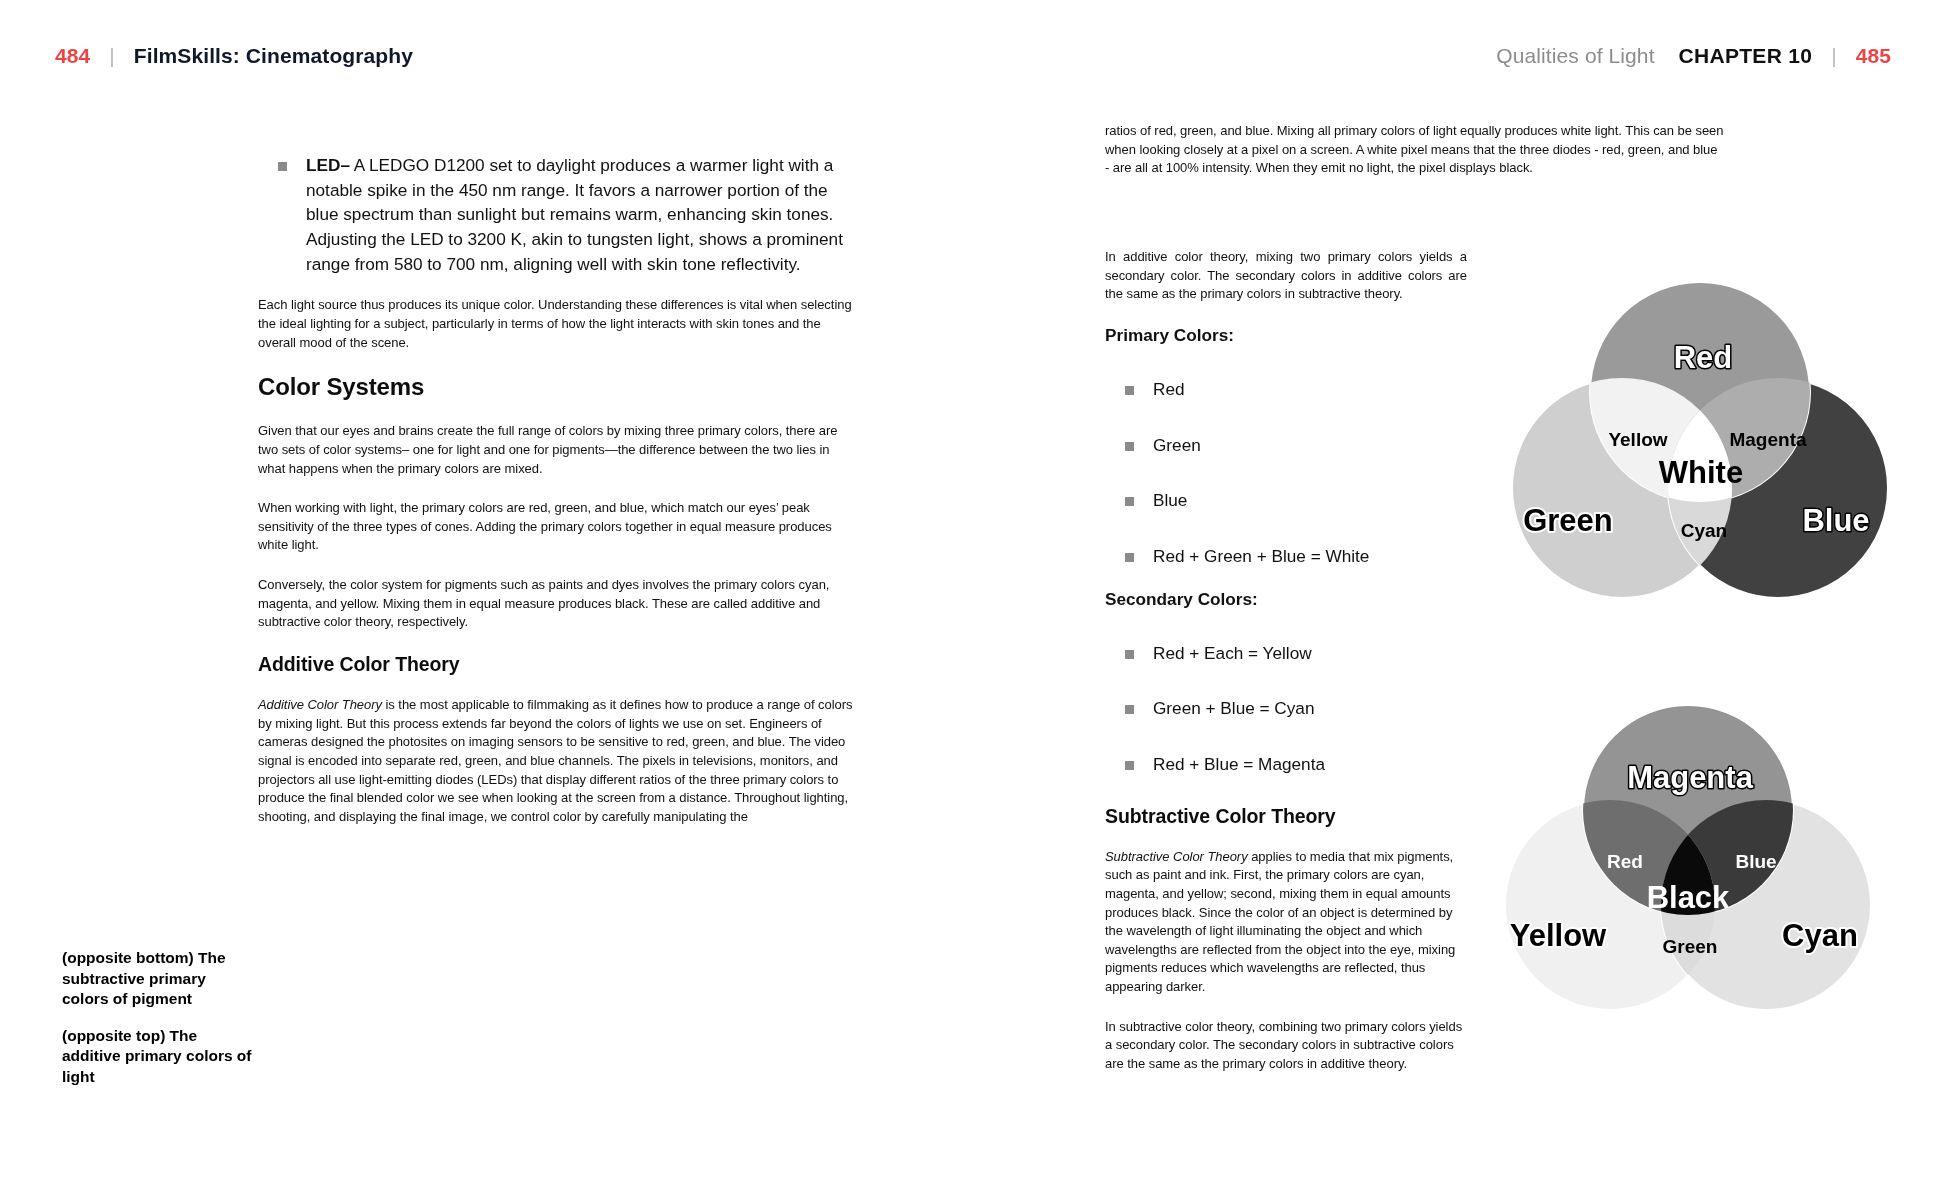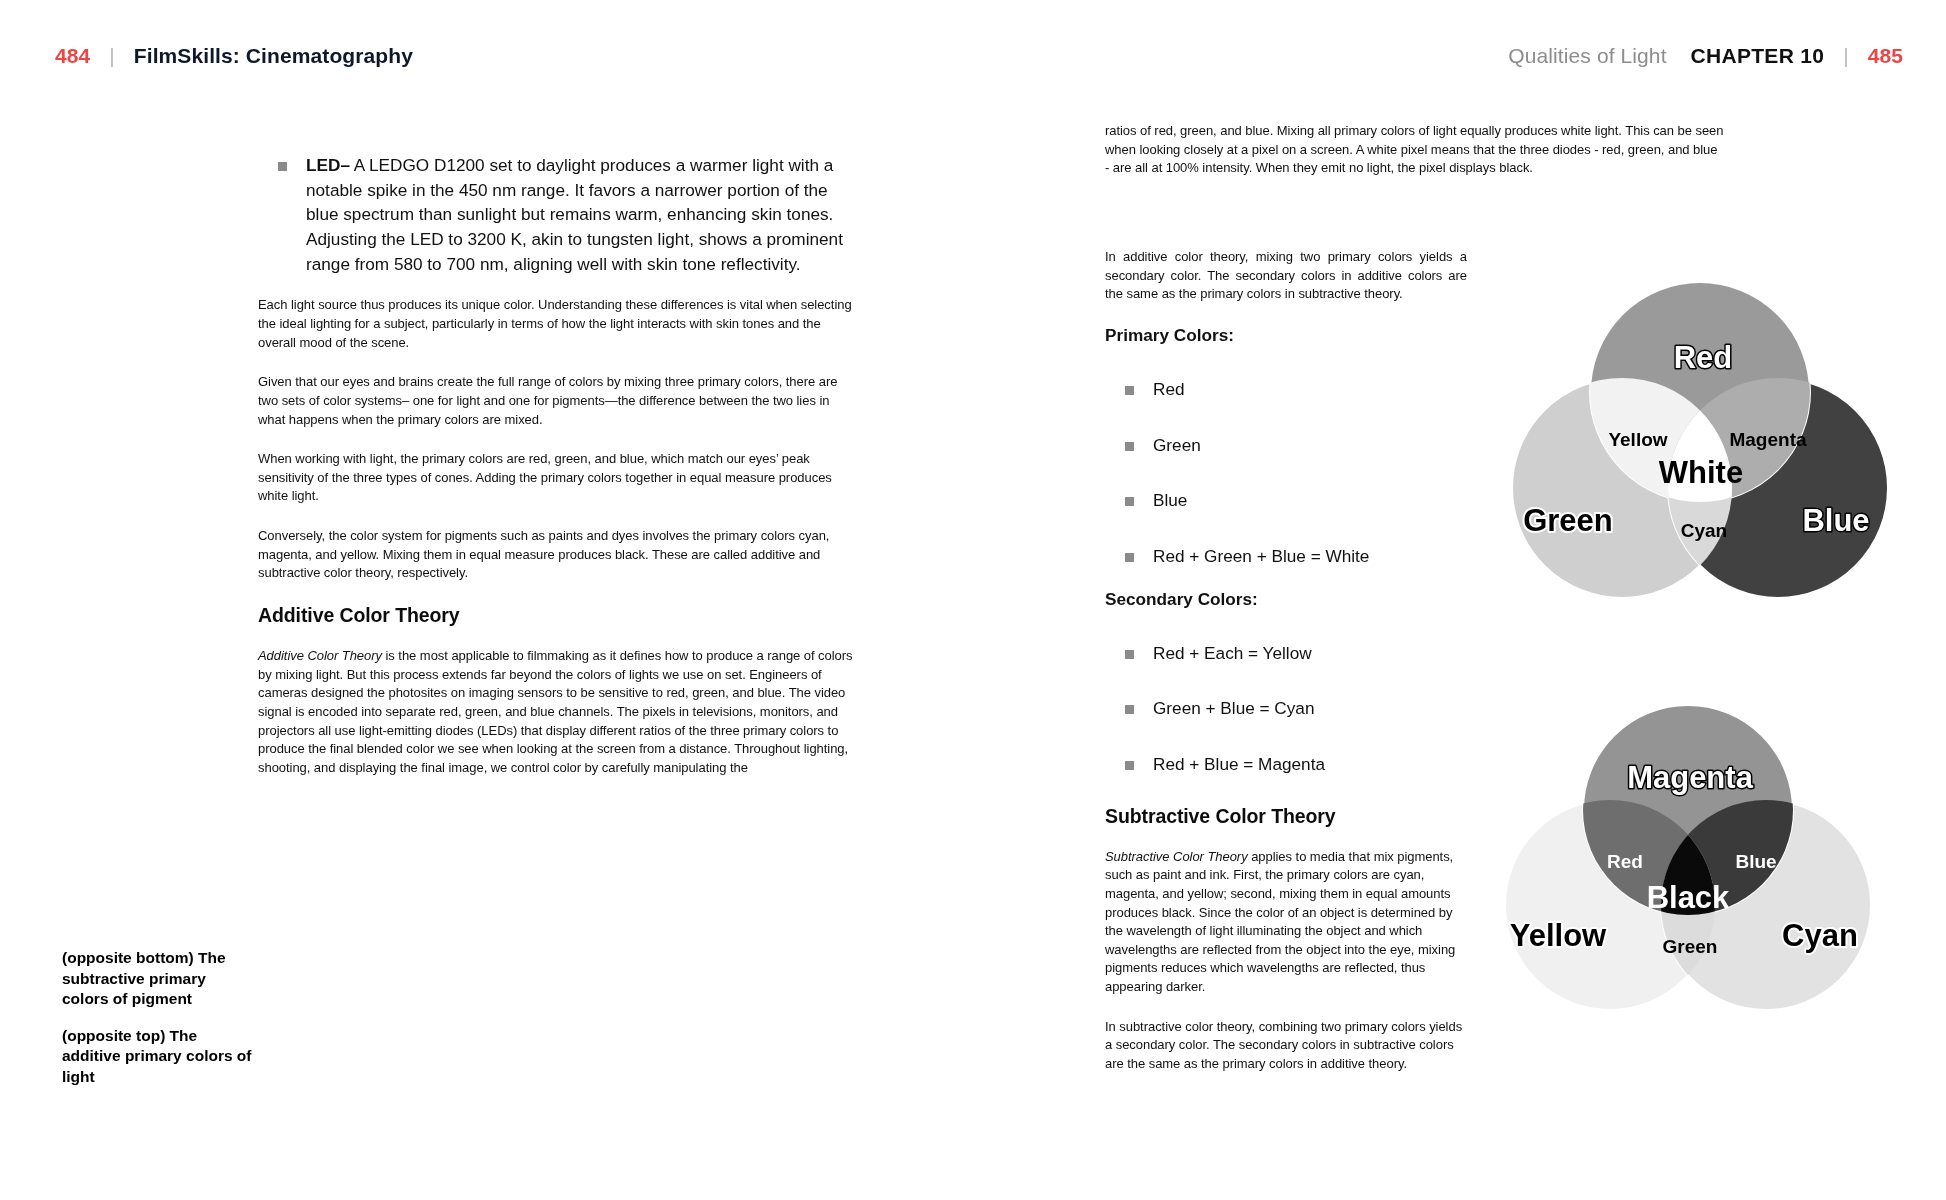--- a/index.html
+++ b/index.html
@@ -8,21 +8,21 @@
     width:1946px; height:1200px;
     font-family:"Liberation Sans", sans-serif;
     color:#000;
     position:relative;
     overflow:hidden;
   }
 
   
   .runhead{ position:absolute; top:44px; font-size:21px; letter-spacing:.1px; }
   .runhead-left{ left:55px; }
-  .runhead-right{ right:43px; }
+  .runhead-right{ right:55px; }
   .rh-folio{ font-weight:bold; color:#ef4444; }
   .rh-sep{ color:#b9b9b9; margin:0 13px; font-weight:400; }
   .rh-title{ font-weight:bold; color:#0f172a; }
   .rh-chapter{ color:#8d8d8d; font-weight:400; margin-right:18px; }
   .rh-chaplabel{ font-weight:bold; color:#111; letter-spacing:.3px; }
 
   
   .col-left{
     position:absolute; left:258px; top:122px; width:600px;
   }
@@ -113,20 +113,21 @@
     <li>
       <span class="bullet"></span>
       <span class="txt">
         <span class="bld">LED–</span><span> A LEDGO D1200 set to daylight produces a warmer light with a notable spike in the 450 nm range. It favors a narrower portion of the blue spectrum than sunlight but remains warm, enhancing skin tones. Adjusting the LED to 3200 K, akin to tungsten light, shows a prominent range from 580 to 700 nm, aligning well with skin tone reflectivity.</span>
       </span>
     </li>
   </ul>
 
   <p class="body">Each light source thus produces its unique color. Understanding these differences is vital when selecting the ideal lighting for a subject, particularly in terms of how the light interacts with skin tones and the overall mood of the scene.</p>
 
+  <h2 class="sec">Color Systems</h2>
 
   <p class="body">Given that our eyes and brains create the full range of colors by mixing three primary colors, there are two sets of color systems– one for light and one for pigments—the difference between the two lies in what happens when the primary colors are mixed.</p>
   <p class="body">When working with light, the primary colors are red, green, and blue, which match our eyes’ peak sensitivity of the three types of cones. Adding the primary colors together in equal measure produces white light.</p>
   <p class="body">Conversely, the color system for pigments such as paints and dyes involves the primary colors cyan, magenta, and yellow. Mixing them in equal measure produces black. These are called additive and subtractive color theory, respectively.</p>
 
   <h3 class="sub">Additive Color Theory</h3>
 
   <p class="body"><span class="ital">Additive Color Theory</span><span> is the most applicable to filmmaking as it defines how to produce a range of colors by mixing light. But this process extends far beyond the colors of lights we use on set. Engineers of cameras designed the photosites on imaging sensors to be sensitive to red, green, and blue. The video signal is encoded into separate red, green, and blue channels. The pixels in televisions, monitors, and projectors all use light-emitting diodes (LEDs) that display different ratios of the three primary colors to produce the final blended color we see when looking at the screen from a distance. Throughout lighting, shooting, and displaying the final image, we control color by carefully manipulating the</span></p>
 
 </div>

